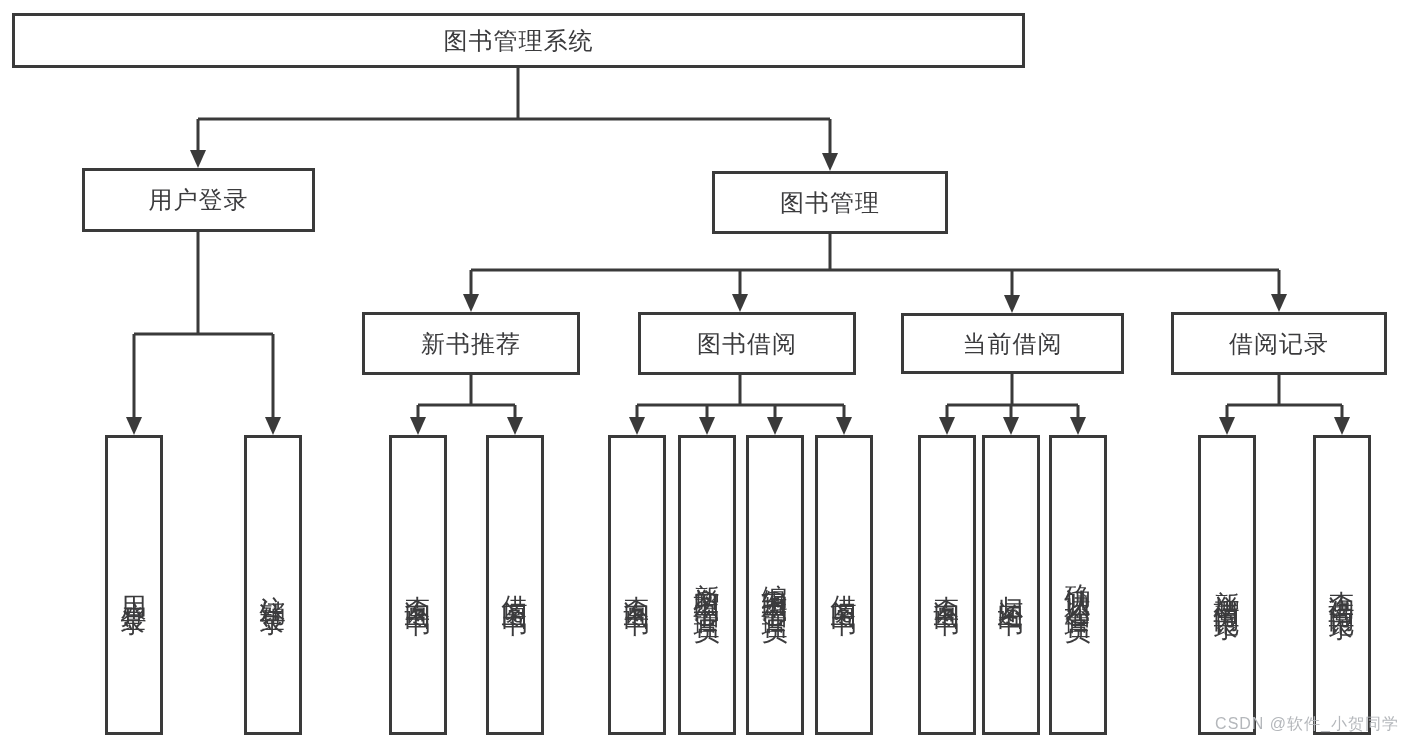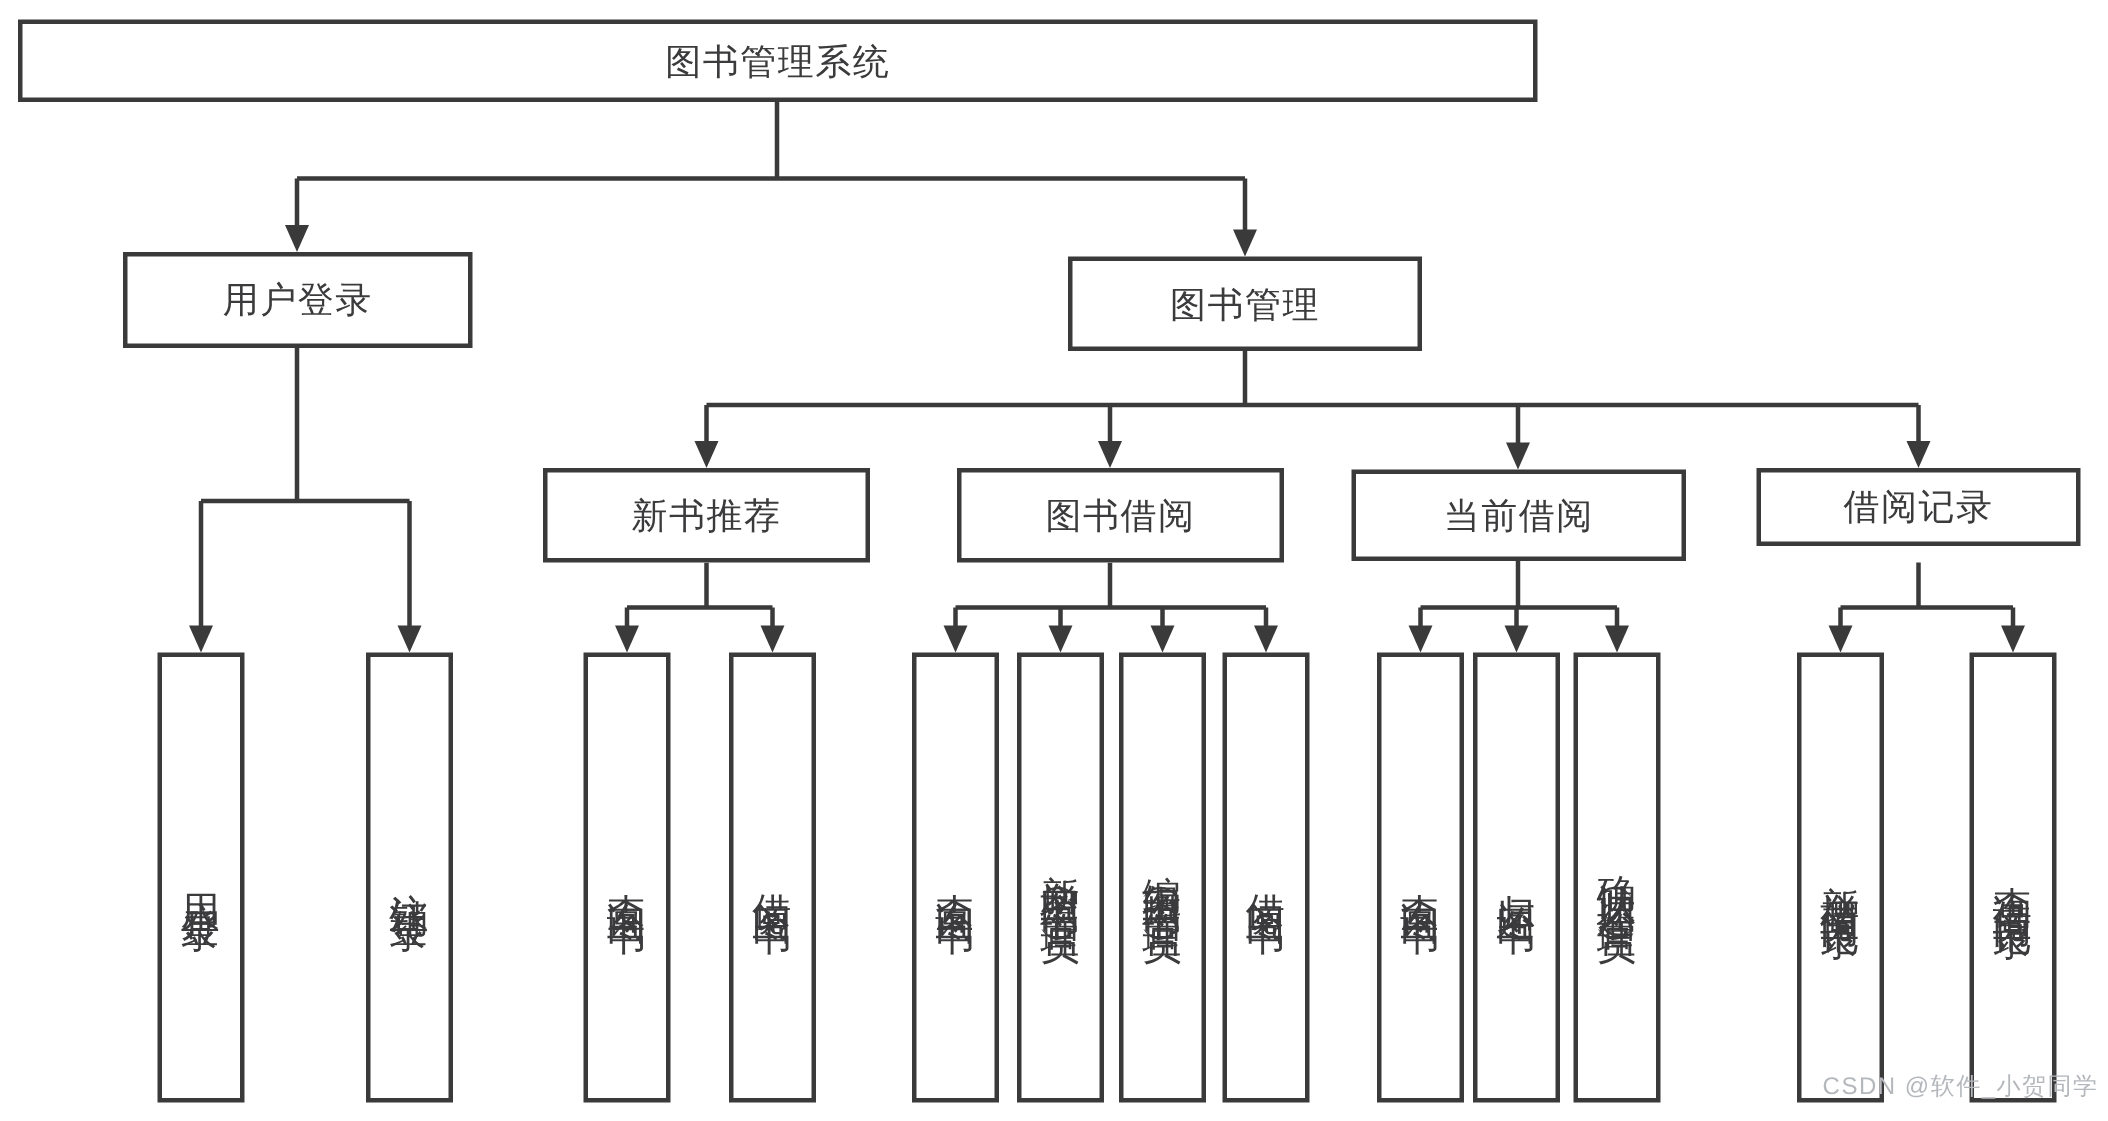--- a/index.html
+++ b/index.html
@@ -101,21 +101,21 @@
 
   <div class="box h" style="left:712px;top:171px;width:236px;height:63px">
     <span>图书管理</span>
   </div>
   <div class="box h" style="left:638px;top:312px;width:218px;height:63px">
     <span>图书借阅</span>
   </div>
   <div class="box h" style="left:901px;top:313px;width:223px;height:61px">
     <span>当前借阅</span>
   </div>
-  <div class="box h" style="left:1171px;top:312px;width:216px;height:52px">
+  <div class="box h" style="left:1171px;top:312px;width:216px;height:63px">
     <span>借阅记录</span>
   </div>
 
   <div class="box v" style="left:105px;top:435px;width:58px;height:300px">
     <span>用户登录</span>
   </div>
   <div class="box v" style="left:244px;top:435px;width:58px;height:300px">
     <span>注销登录</span>
   </div>
 

